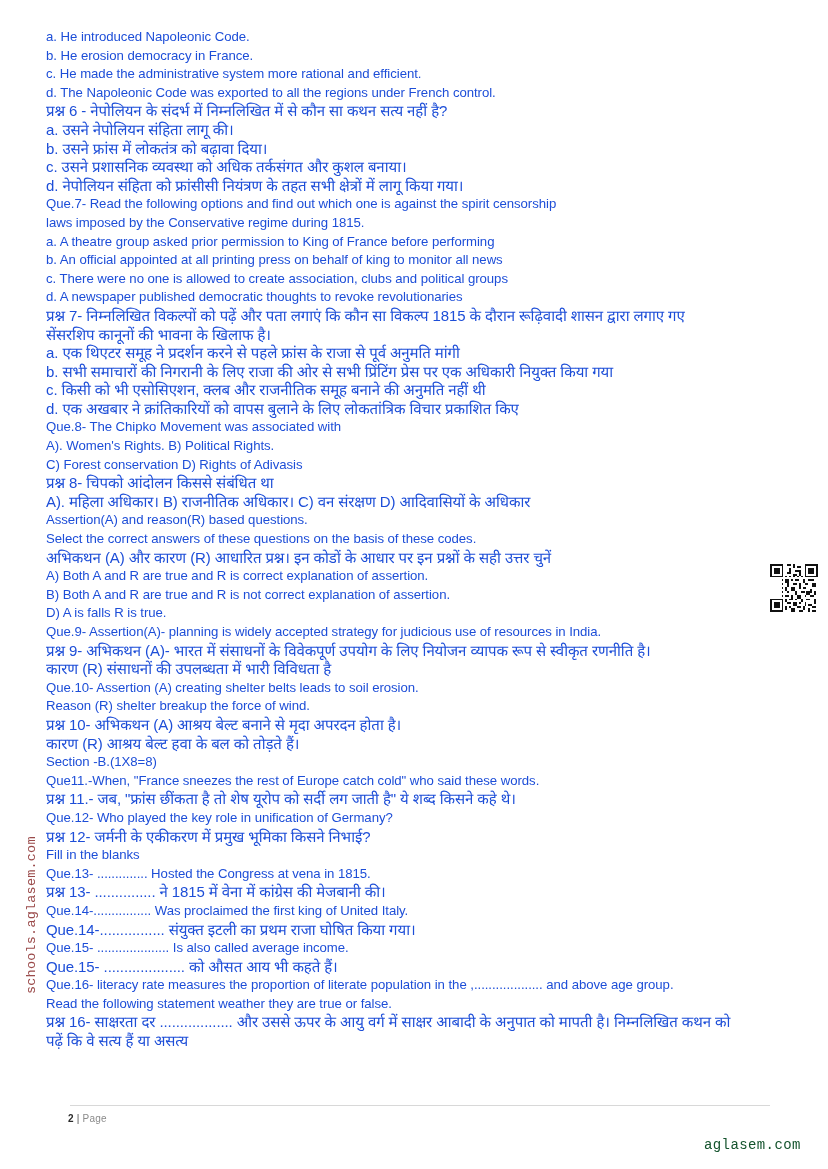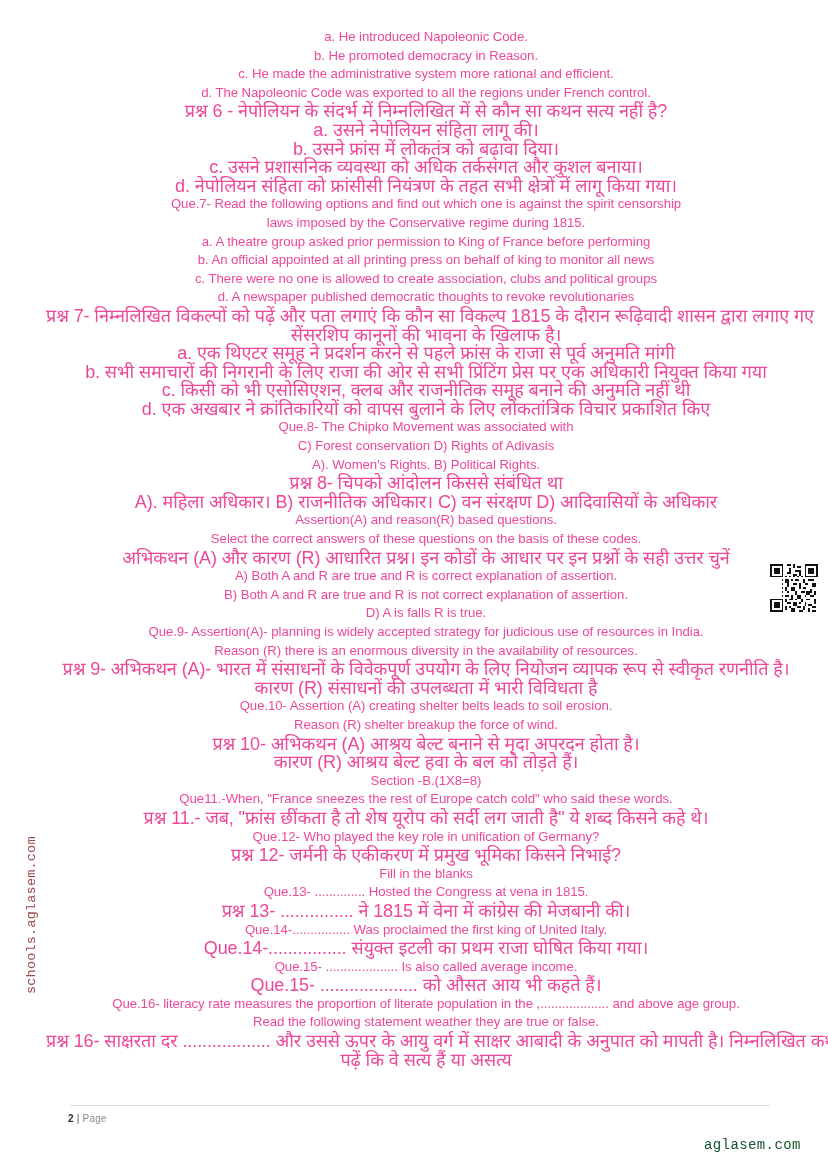--- a/index.html
+++ b/index.html
@@ -51,27 +51,26 @@
   #content {
     position: absolute;
     left: 46px;
     top: 28px;
     width: 760px;
   }
   .line {
     font-size: 13.2px;
     line-height: 18.6px;
     white-space: nowrap;
-    color: #ec4899;
+    color: #1d4ed8;
     letter-spacing: -0.05px;
     min-height: 18.6px;
-    text-align: center;
   }
   .line.hi {
-    font-size: 18px;
+    font-size: 15px;
     letter-spacing: -0.1px;
   }
 
   
   #qr-code {
     position: absolute;
     left: 770px;
     top: 564px;
     width: 48px;
     height: 48px;
@@ -118,53 +117,52 @@
 <body>
 
 <div id="page">
 
   <div id="side-watermark">
     <div class="vtext">schools.aglasem.com</div>
   </div>
 
   <div id="content">
       <div class="line">a. He introduced Napoleonic Code.</div>
-      <div class="line">b. He promoted democracy in Reason.</div>
+      <div class="line">b. He erosion democracy in France.</div>
       <div class="line">c. He made the administrative system more rational and efficient.</div>
       <div class="line">d. The Napoleonic Code was exported to all the regions under French control.</div>
       <div class="line hi">प्रश्न 6 - नेपोलियन के संदर्भ में निम्नलिखित में से कौन सा कथन सत्य नहीं है?</div>
       <div class="line hi">a. उसने नेपोलियन संहिता लागू की।</div>
       <div class="line hi">b. उसने फ्रांस में लोकतंत्र को बढ़ावा दिया।</div>
       <div class="line hi">c. उसने प्रशासनिक व्यवस्था को अधिक तर्कसंगत और कुशल बनाया।</div>
       <div class="line hi">d. नेपोलियन संहिता को फ्रांसीसी नियंत्रण के तहत सभी क्षेत्रों में लागू किया गया।</div>
       <div class="line">Que.7-  Read the following options and find out which one is against the spirit censorship</div>
       <div class="line"> laws imposed by the Conservative regime during 1815.</div>
       <div class="line">a. A theatre group asked prior permission to King of France before performing</div>
       <div class="line">b. An official appointed at all printing press on behalf of king to monitor all news</div>
       <div class="line">c. There were no one is allowed to create association, clubs and political groups</div>
       <div class="line">d. A newspaper published democratic thoughts to revoke revolutionaries</div>
       <div class="line hi">प्रश्न 7- निम्नलिखित विकल्पों को पढ़ें और पता लगाएं कि कौन सा विकल्प 1815 के दौरान रूढ़िवादी शासन द्वारा लगाए गए</div>
       <div class="line hi">सेंसरशिप कानूनों की भावना के खिलाफ है।</div>
       <div class="line hi"> a. एक थिएटर समूह ने प्रदर्शन करने से पहले फ्रांस के राजा से पूर्व अनुमति मांगी</div>
       <div class="line hi"> b. सभी समाचारों की निगरानी के लिए राजा की ओर से सभी प्रिंटिंग प्रेस पर एक अधिकारी नियुक्त किया गया</div>
       <div class="line hi">c. किसी को भी एसोसिएशन, क्लब और राजनीतिक समूह बनाने की अनुमति नहीं थी</div>
       <div class="line hi">d. एक अखबार ने क्रांतिकारियों को वापस बुलाने के लिए लोकतांत्रिक विचार प्रकाशित किए</div>
       <div class="line">Que.8-  The Chipko Movement was associated with</div>
+      <div class="line">A). Women's Rights.          B) Political Rights.</div>
       <div class="line">C) Forest conservation    D) Rights of Adivasis</div>
-      <div class="line">A). Women's Rights.          B) Political Rights.</div>
       <div class="line hi">प्रश्न 8- चिपको आंदोलन किससे संबंधित था</div>
       <div class="line hi">A). महिला अधिकार। B) राजनीतिक अधिकार। C) वन संरक्षण D) आदिवासियों के अधिकार</div>
       <div class="line">Assertion(A) and reason(R) based questions.</div>
       <div class="line">Select the correct answers of these questions on the basis of these codes.</div>
       <div class="line hi">अभिकथन (A) और कारण (R) आधारित प्रश्न। इन कोडों के आधार पर इन प्रश्नों के सही उत्तर चुनें</div>
       <div class="line">A) Both A and R are true and R is correct explanation of assertion.</div>
       <div class="line">B) Both  A and  R are true and R  is not correct explanation of assertion.</div>
       <div class="line">D) A is falls R is true.</div>
       <div class="line">Que.9- Assertion(A)- planning is widely accepted strategy for judicious use of resources in India.</div>
-      <div class="line">Reason (R) there is an enormous diversity in the availability of resources.</div>
       <div class="line hi">प्रश्न 9- अभिकथन (A)- भारत में संसाधनों के विवेकपूर्ण उपयोग के लिए नियोजन व्यापक रूप से स्वीकृत रणनीति है।</div>
       <div class="line hi">कारण (R) संसाधनों की उपलब्धता में भारी विविधता है</div>
       <div class="line">Que.10- Assertion (A) creating shelter belts leads to soil erosion.</div>
       <div class="line">Reason (R) shelter breakup the force of wind.</div>
       <div class="line hi">प्रश्न 10- अभिकथन (A) आश्रय बेल्ट बनाने से मृदा अपरदन होता है।</div>
       <div class="line hi">कारण (R) आश्रय बेल्ट हवा के बल को तोड़ते हैं।</div>
       <div class="line">Section -B.(1X8=8)</div>
       <div class="line">Que11.-When,  "France sneezes the rest of Europe catch cold" who said these words.</div>
       <div class="line hi">प्रश्न 11.- जब, "फ्रांस छींकता है तो शेष यूरोप को सर्दी लग जाती है" ये शब्द किसने कहे थे।</div>
       <div class="line">Que.12- Who played the key role in unification of Germany?</div>

